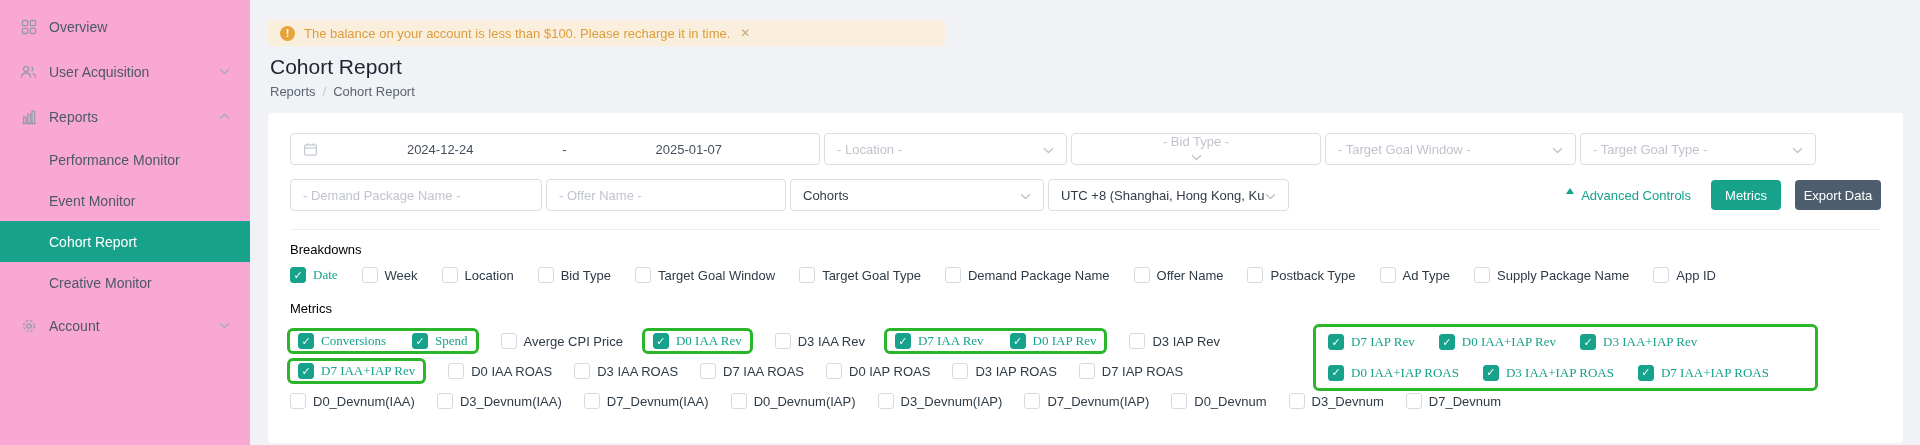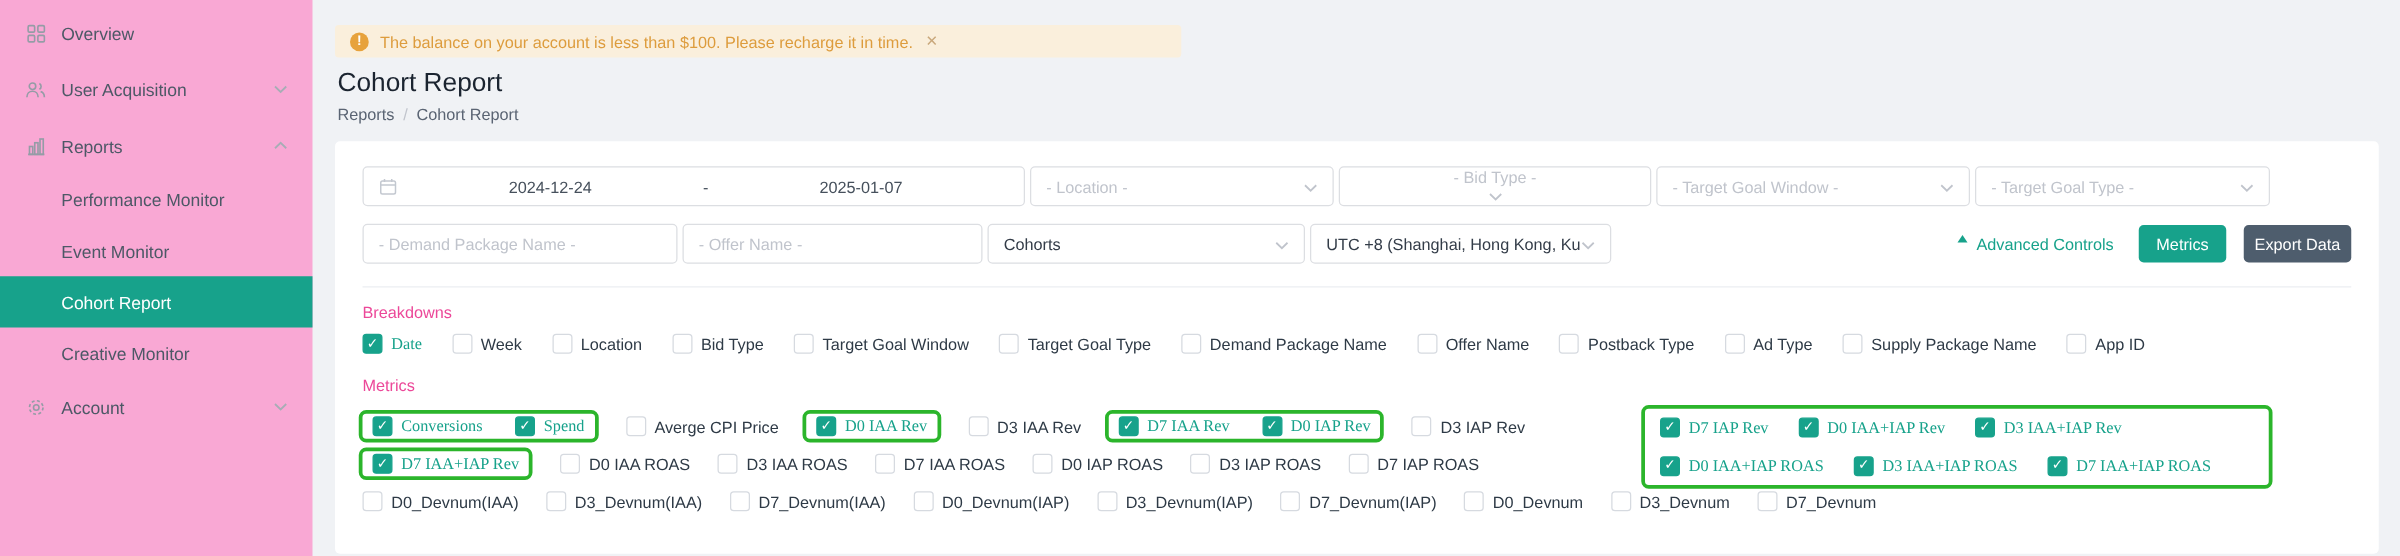--- a/index.html
+++ b/index.html
@@ -40,21 +40,21 @@
   .spacer{flex:1;}
   .adv{display:flex;align-items:flex-start;gap:7px;color:#17a28b;font-size:13px;cursor:pointer;margin-right:16px;white-space:nowrap;}
   .tri-up{width:0;height:0;border-left:4.5px solid transparent;border-right:4.5px solid transparent;border-bottom:6px solid #17a28b;}
   .btn{height:30px;border:none;border-radius:4px;color:#fff;font-size:13px;cursor:pointer;font-family:"Liberation Sans","DejaVu Sans",sans-serif;}
   .btn-search{width:70px;background:#17a28b;}
   .btn-export{width:86px;background:#4e5d6d;margin-left:10px;}
 
   .divider{border-top:1px solid #ebeef2;margin:18px 0 12px;}
 
   
-  .sec-label{font-size:13px;color:#ec4899;margin-bottom:10px;}
+  .sec-label{font-size:13px;color:#000000;margin-bottom:10px;}
   .ck-row{display:flex;align-items:center;gap:24px;flex-wrap:nowrap;}
   .ck{display:inline-flex;align-items:center;gap:7px;font-size:13px;color:#2e3a46;cursor:pointer;white-space:nowrap;}
   .cb{width:16px;height:16px;border:1px solid #d6dae0;border-radius:3px;background:#fff;box-sizing:border-box;display:inline-flex;align-items:center;justify-content:center;flex-shrink:0;}
   .cb.checked{background:#17a28b;border-color:#17a28b;}
   .cb.checked::after{content:"✓";color:#fff;font-size:11px;font-weight:700;line-height:1;}
   .ck-label.checked{color:#17a28b;font-family:Liberation Serif, serif;}
 
   .metrics{margin-top:18px;}
   .m-rows{position:relative;margin-top:8px;}
   .m-row{display:flex;align-items:center;gap:22px;height:30px;}

